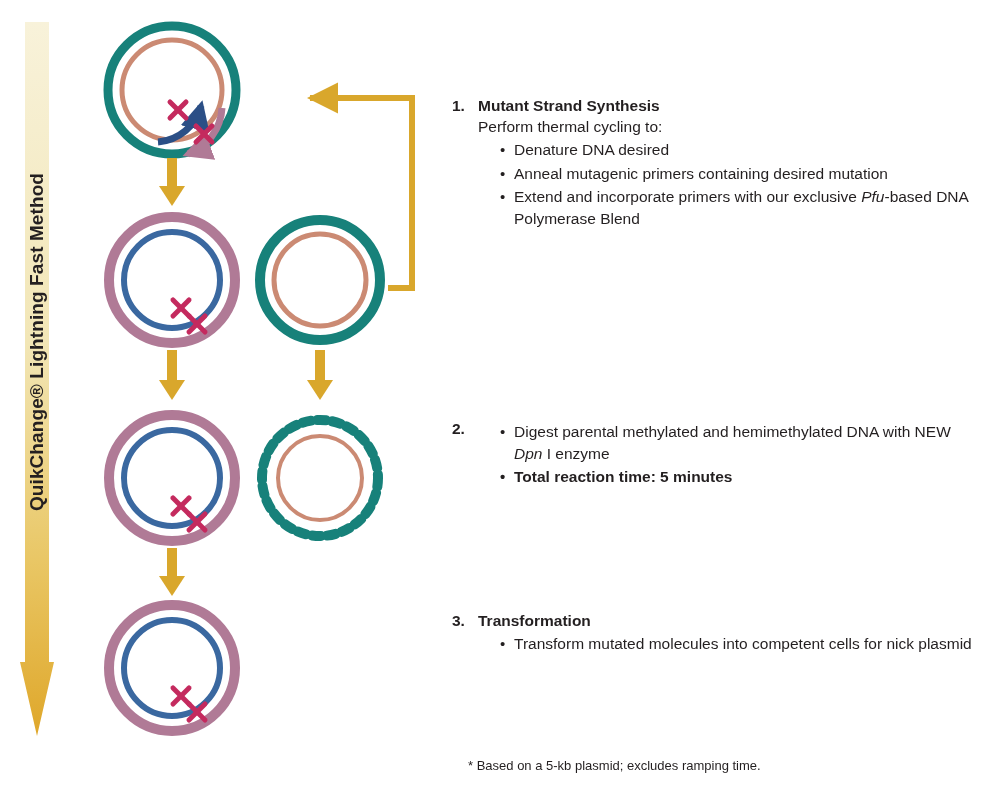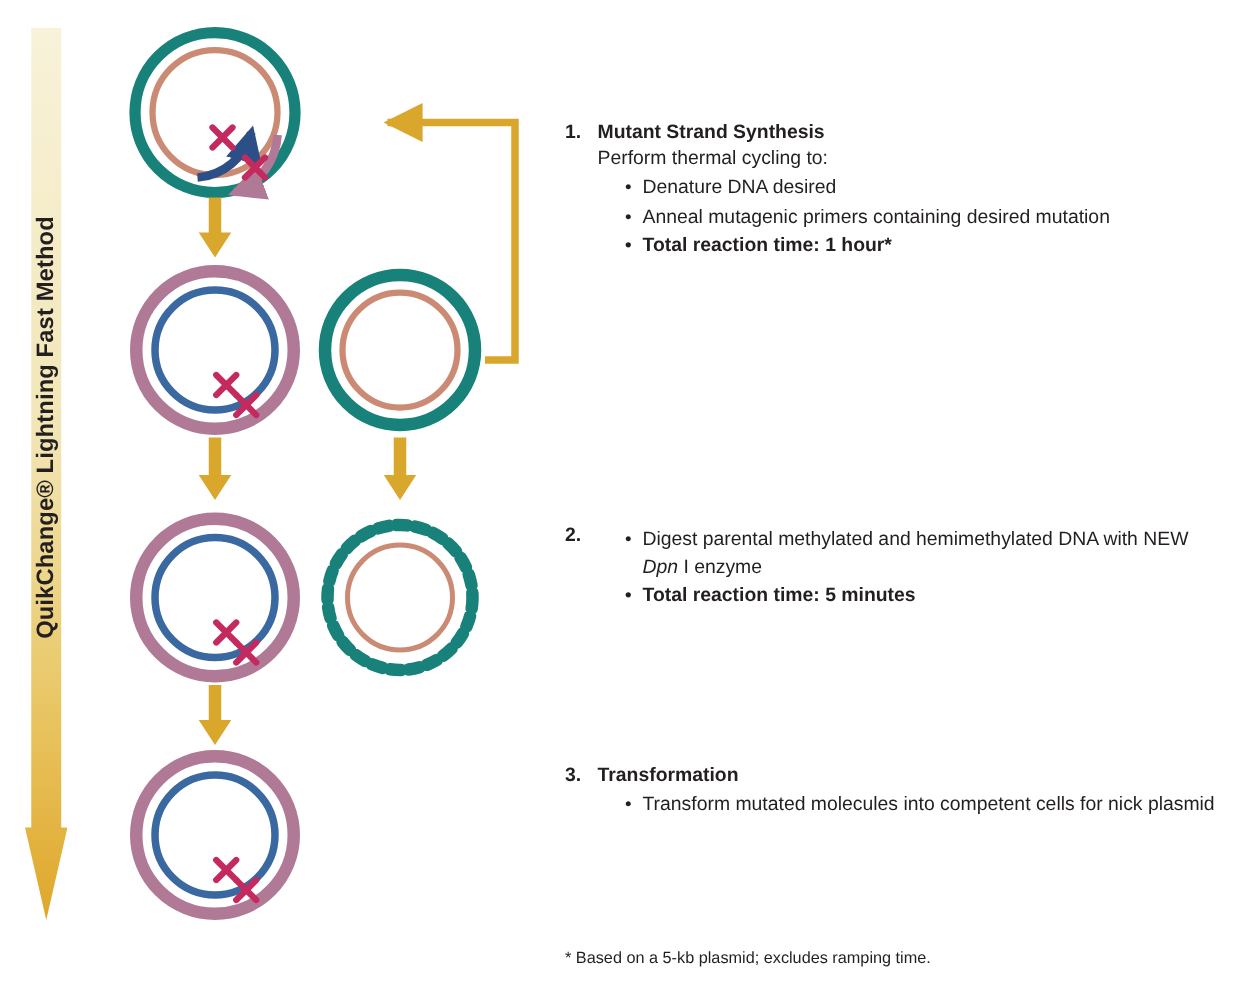--- a/index.html
+++ b/index.html
@@ -116,21 +116,21 @@
     top: 0;
     font-size: 15px;
   }
   ul.bullets li.bold {
     font-weight: bold;
   }
   .it { font-style: italic; }
 
   .footnote {
     position: absolute;
-    left: 452px;
+    left: 468px;
     top: 757px;
     font-size: 13px;
     line-height: 17px;
     color: #231f20;
   }
 </style>
 </head>
 <body>
 
 <svg id="canvas" width="990" height="799" viewBox="0 0 990 799">
@@ -259,21 +259,21 @@
 
   <div class="step" id="step1" style="top:96px;">
     <div class="step-head">
       <span class="step-num">1.</span>
       <span><span>Mutant Strand Synthesis</span></span>
     </div>
     <div class="step-sub">Perform thermal cycling to:</div>
     <ul class="bullets">
         <li><span>Denature DNA desired</span></li>
         <li><span>Anneal mutagenic primers containing desired mutation</span></li>
-        <li class="bold"><span>Total reaction time: 1 hour*</span></li>
+        <li><span>Extend and incorporate primers with our exclusive </span><span class="it">Pfu</span><span>-based DNA Polymerase Blend</span></li>
       </ul>
   </div>
 
   <div class="step" id="step2" style="top:419px;">
     <div class="step-head">
       <span class="step-num">2.</span>
     </div>
     <ul class="bullets">
         <li><span>Digest parental methylated and hemimethylated DNA with NEW </span><span class="it">Dpn</span><span> I enzyme</span></li>
         <li class="bold"><span>Total reaction time: 5 minutes</span></li>

